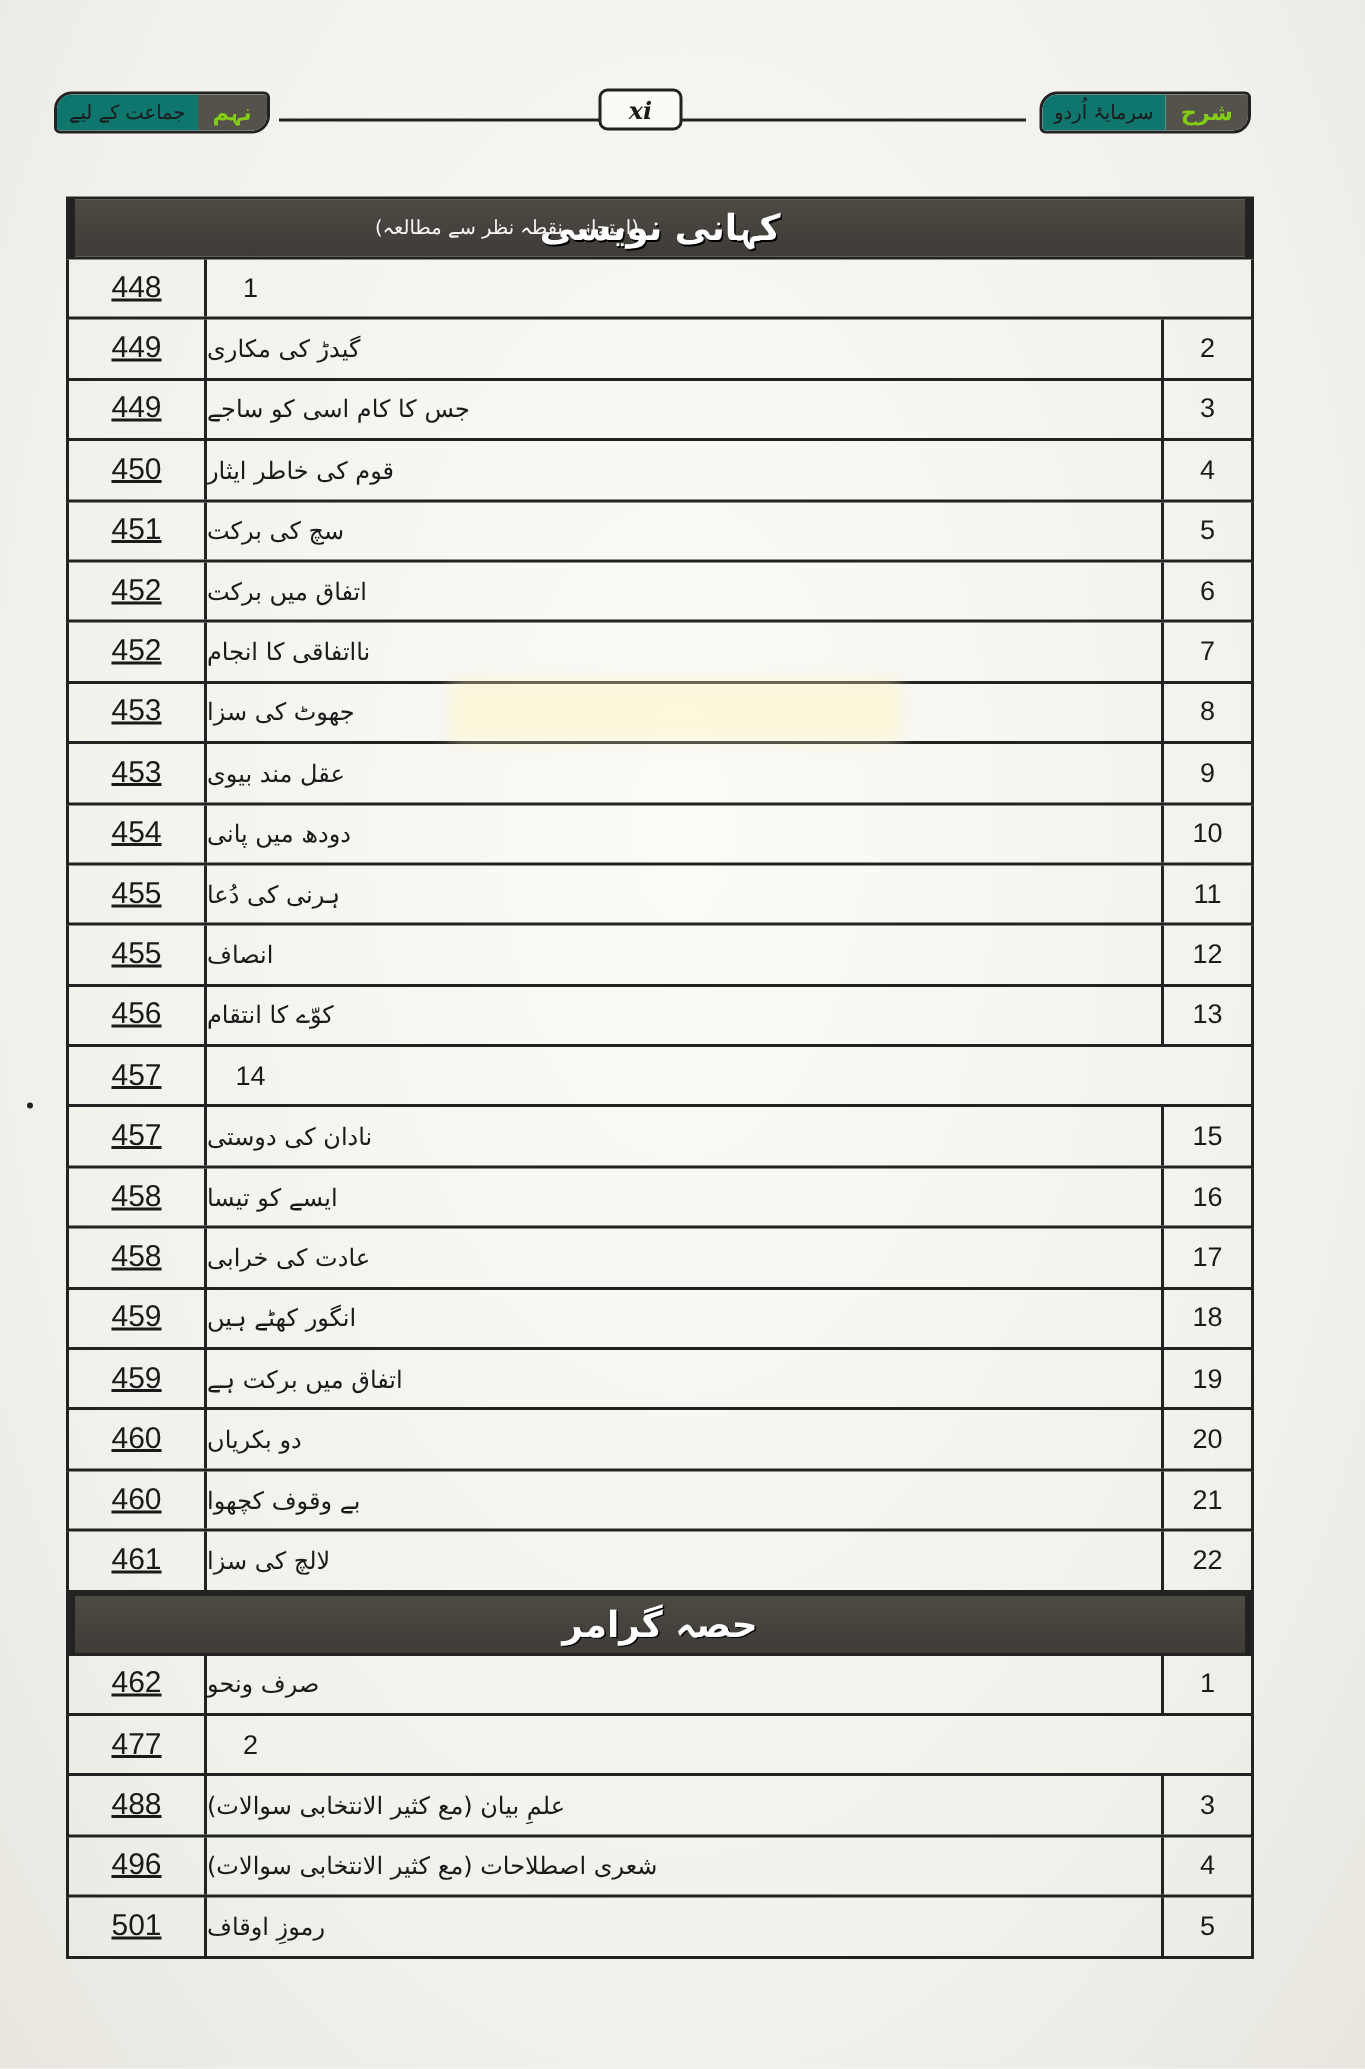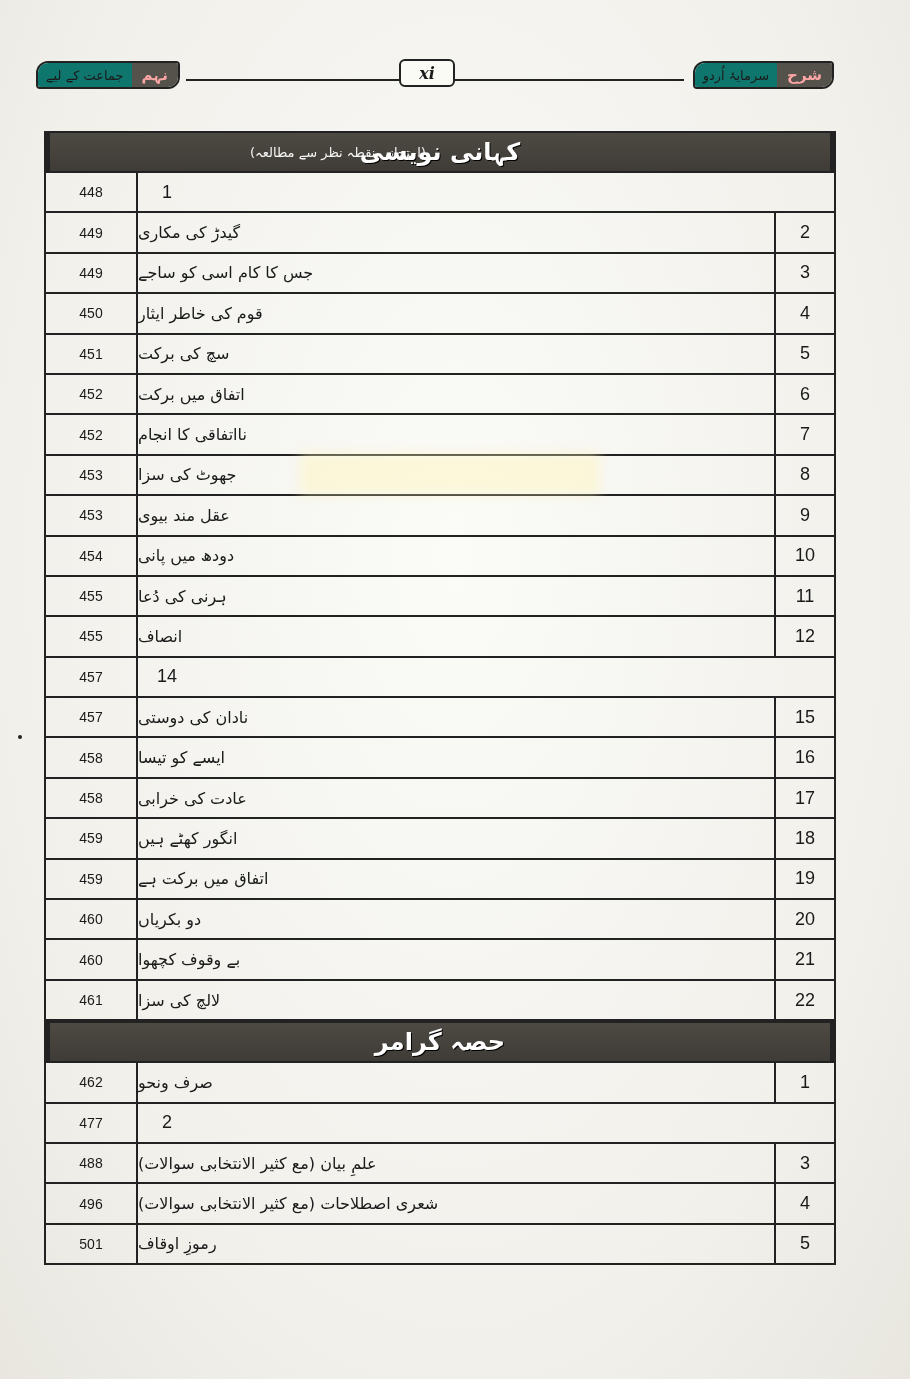--- a/index.html
+++ b/index.html
@@ -41,21 +41,21 @@
       border: 2px solid #222;
       border-radius: 12px 4px 12px 4px;
       overflow: hidden;
       background: #fbfbf6;
       direction: rtl;
     }
     .rh-tag.left { left: 0; }
     .rh-tag.right { right: 0; }
     .rh-tag .dark {
       background: #55524c;
-      color: #fca5a5;
+      color: #84cc16;
       font-weight: bold;
       font-size: 15px;
       padding: 0 10px;
       display: flex; align-items: center;
     }
     .rh-tag .light {
       font-size: 13px;
       padding: 0 8px;
       display: flex; align-items: center;
       background: #0f766e;
@@ -116,21 +116,22 @@
       border-right: 2px solid #222;
       border-bottom: 2px solid #222;
       box-sizing: border-box;
       background: transparent;
     }
     .cell-page {
       width: 90px;
       border-right: 2px solid #222;
       display: flex; align-items: center; justify-content: center;
       font-family: "Liberation Sans", sans-serif;
-      font-size: 14px;
+      font-size: 20px;
+      text-decoration: underline;
     }
     .cell-title {
       flex: 1;
       border-right: 2px solid #222;
       display: flex; align-items: center;
       justify-content: flex-end;
       padding-right: 8px;
       font-size: 16px;
       direction: rtl;
       text-align: right;
@@ -261,20 +262,27 @@
         <div class="cell-num">11</div>
       </div>
     <div class="row">
         <div class="cell-page">455</div>
         <div class="cell-title">
           <span>انصاف</span>
         </div>
         <div class="cell-num">12</div>
       </div>
     <div class="row">
+        <div class="cell-page">456</div>
+        <div class="cell-title">
+          <span>کوّے کا انتقام</span>
+        </div>
+        <div class="cell-num">13</div>
+      </div>
+    <div class="row">
         <div class="cell-page">457</div>
         <div class="cell-num">14</div>
       </div>
     <div class="row">
         <div class="cell-page">457</div>
         <div class="cell-title">
           <span>نادان کی دوستی</span>
         </div>
         <div class="cell-num">15</div>
       </div>

